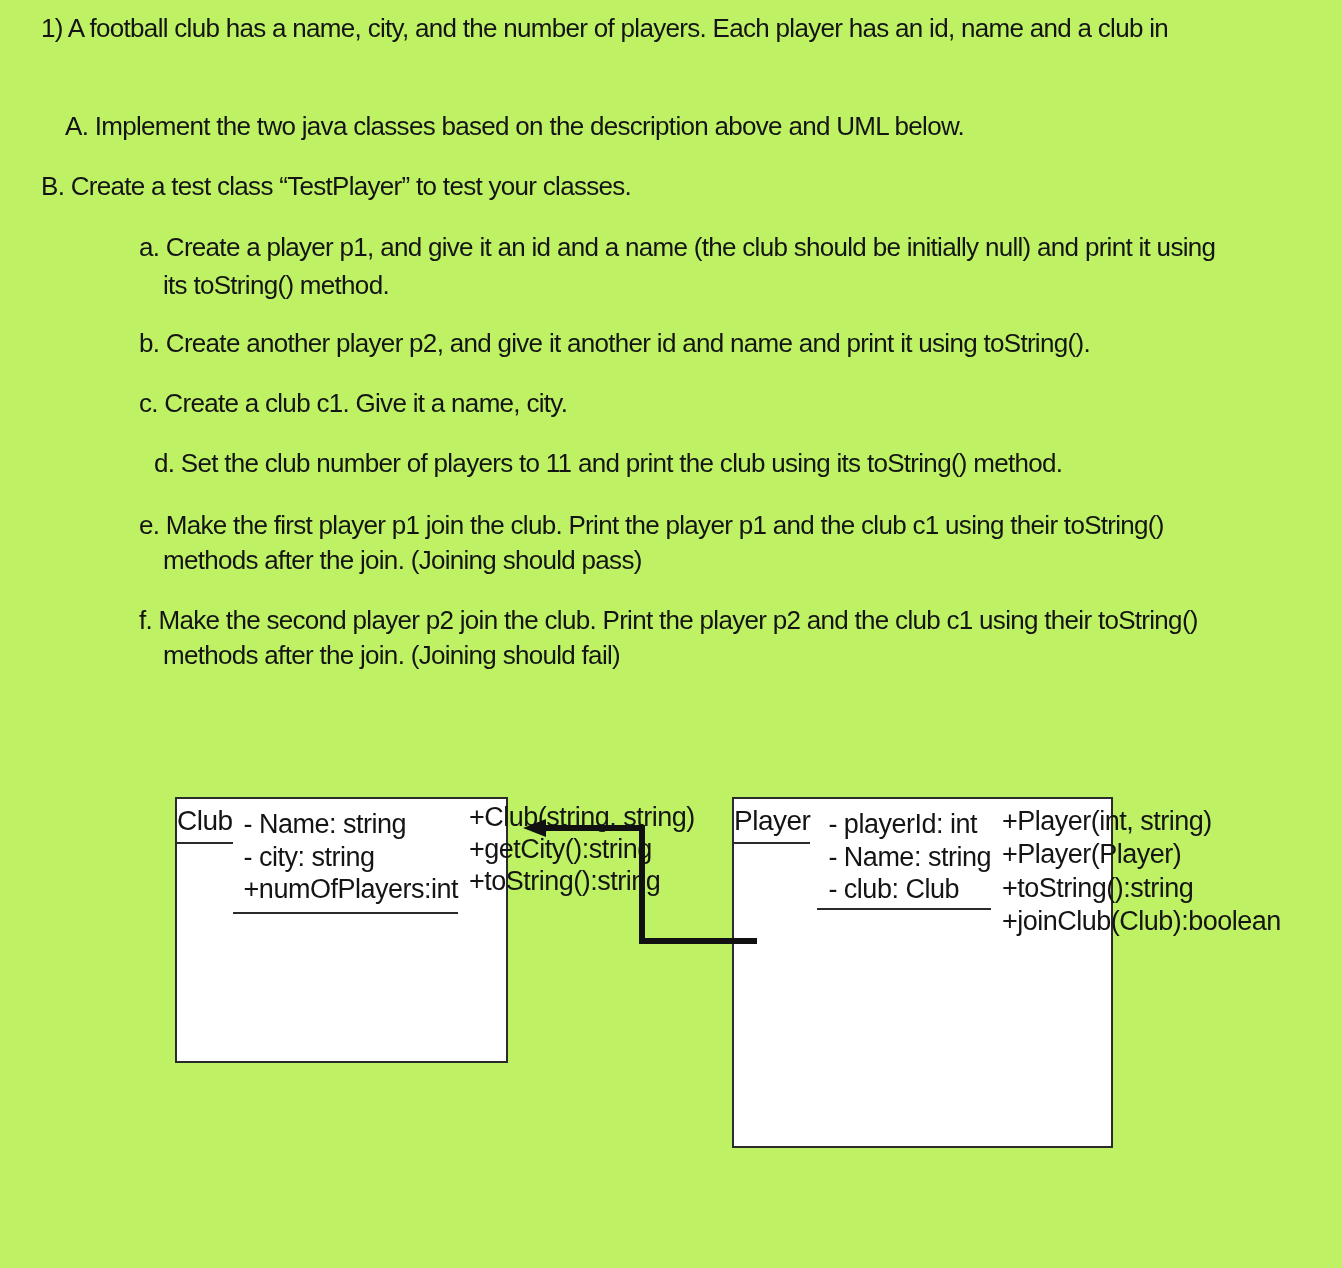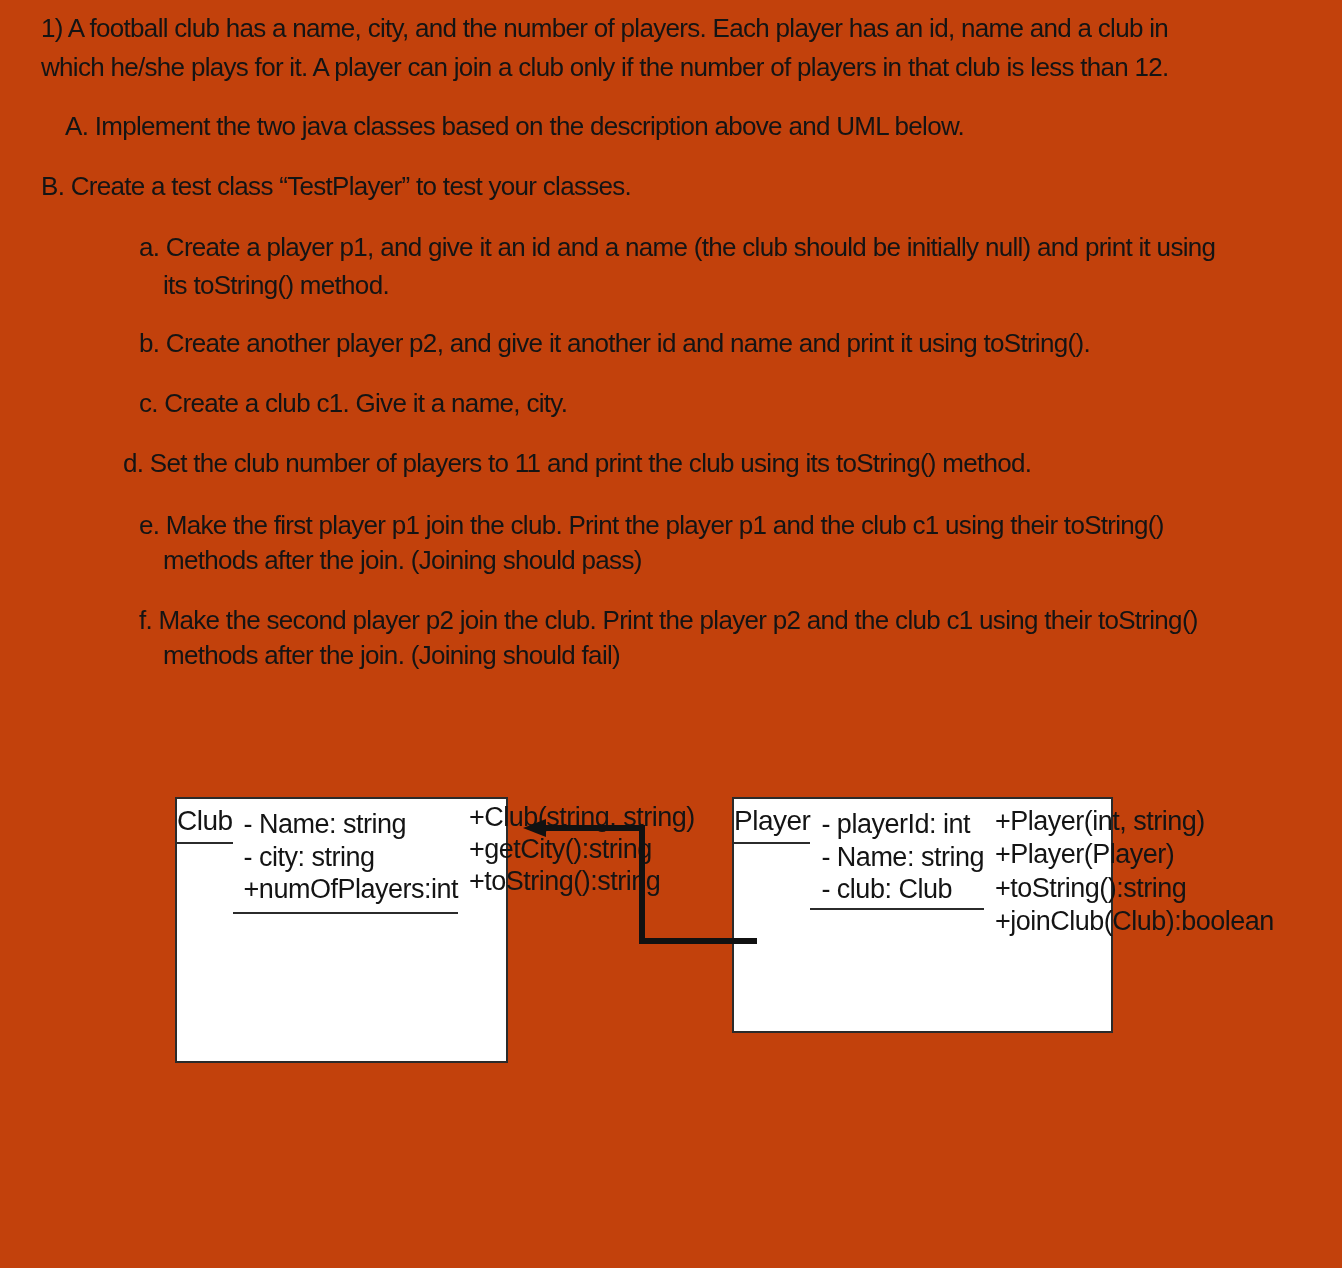--- a/index.html
+++ b/index.html
@@ -1,20 +1,20 @@
 <!DOCTYPE html>
 <html><head>
 <meta charset="utf-8">
 <style>
   html, body { margin: 0; padding: 0; background: #ffffff; }
   #canvas {
     position: relative;
     width: 1342px;
     height: 1268px;
-    background: #c2410c;
+    background: #bef264;
     overflow: hidden;
     font-family: "Liberation Sans", "DejaVu Sans", sans-serif;
     color: #141414;
   }
   .tline {
     position: absolute;
     font-size: 26px;
     line-height: 26px;
     letter-spacing: -0.7px;
     white-space: nowrap;
@@ -42,48 +42,47 @@
   .uml-section {
     box-sizing: border-box;
     padding-left: 11px;
     font-size: 27px;
     letter-spacing: -0.5px;
     white-space: nowrap;
   }
   .uml-attrs { border-bottom: 2px solid #2b2b2b; }
   .club-attrs   { height: 115px; padding-top: 9px; line-height: 32.5px; }
   .club-methods { flex: 1; padding-top: 2px;  line-height: 32px; }
-  .player-attrs { height: 111px; padding-top: 9px; line-height: 32.5px; }
+  .player-attrs { height: 111px; padding-top: 9px; line-height: 32.5px; margin-left: 7px; }
   .player-methods { flex: 1; padding-top: 6px; line-height: 33.4px; }
   
   .arrow-piece { position: absolute; background: #111111; }
   .arrow-head {
     position: absolute;
     width: 0; height: 0;
     border-top: 9px solid transparent;
     border-bottom: 9px solid transparent;
     border-right: 23px solid #111111;
   }
 </style>
 </head>
 <body>
 
 <div id="canvas">
 
   <div class="tline" style="left:41px; top:15px;">1) A football club has a name, city, and the number of players. Each player has an id, name and a club in</div>
-  <div class="tline" style="left:41px; top:54px;">which he/she plays for it. A player can join a club only if the number of players in that club is less than 12.</div>
 
   <div class="tline" style="left:45px; top:113px;margin-left:20px;">A. Implement the two java classes based on the description above and UML below.</div>
   <div class="tline" style="left:41px; top:173px;">B. Create a test class “TestPlayer” to test your classes.</div>
 
   <div class="tline" style="left:139px; top:234px;">a. Create a player p1, and give it an id and a name (the club should be initially null) and print it using</div>
   <div class="tline" style="left:163px; top:272px;">its toString() method.</div>
   <div class="tline" style="left:139px; top:330px;">b. Create another player p2, and give it another id and name and print it using toString().</div>
   <div class="tline" style="left:139px; top:390px;">c. Create a club c1. Give it a name, city.</div>
-  <div class="tline" style="left:123px; top:450px;">d. Set the club number of players to 11 and print the club using its toString() method.</div>
+  <div class="tline" style="left:154px; top:450px;">d. Set the club number of players to 11 and print the club using its toString() method.</div>
   <div class="tline" style="left:139px; top:512px;">e. Make the first player p1 join the club. Print the player p1 and the club c1 using their toString()</div>
   <div class="tline" style="left:163px; top:547px;">methods after the join. (Joining should pass)</div>
   <div class="tline" style="left:139px; top:607px;">f. Make the second player p2 join the club. Print the player p2 and the club c1 using their toString()</div>
   <div class="tline" style="left:163px; top:642px;">methods after the join. (Joining should fail)</div>
 
   <div>
 
     <div class="uml-box" style="left:175px; top:797px; width:333px; height:266px;">
       <div class="uml-title">Club</div>
       <div class="uml-section uml-attrs club-attrs">
@@ -91,21 +90,21 @@
         <div>- city: string</div>
         <div>+numOfPlayers:int</div>
       </div>
       <div class="uml-section club-methods">
         <div>+Club(string, string)</div>
         <div>+getCity():string</div>
         <div>+toString():string</div>
       </div>
     </div>
 
-    <div class="uml-box" style="left:732px; top:797px; width:381px; height:236px;">
+    <div class="uml-box" style="left:732px; top:797px; width:381px; height:351px;">
       <div class="uml-title">Player</div>
       <div class="uml-section uml-attrs player-attrs">
         <div>- playerId: int</div>
         <div>- Name: string</div>
         <div>- club: Club</div>
       </div>
       <div class="uml-section player-methods">
         <div>+Player(int, string)</div>
         <div>+Player(Player)</div>
         <div>+toString():string</div>

